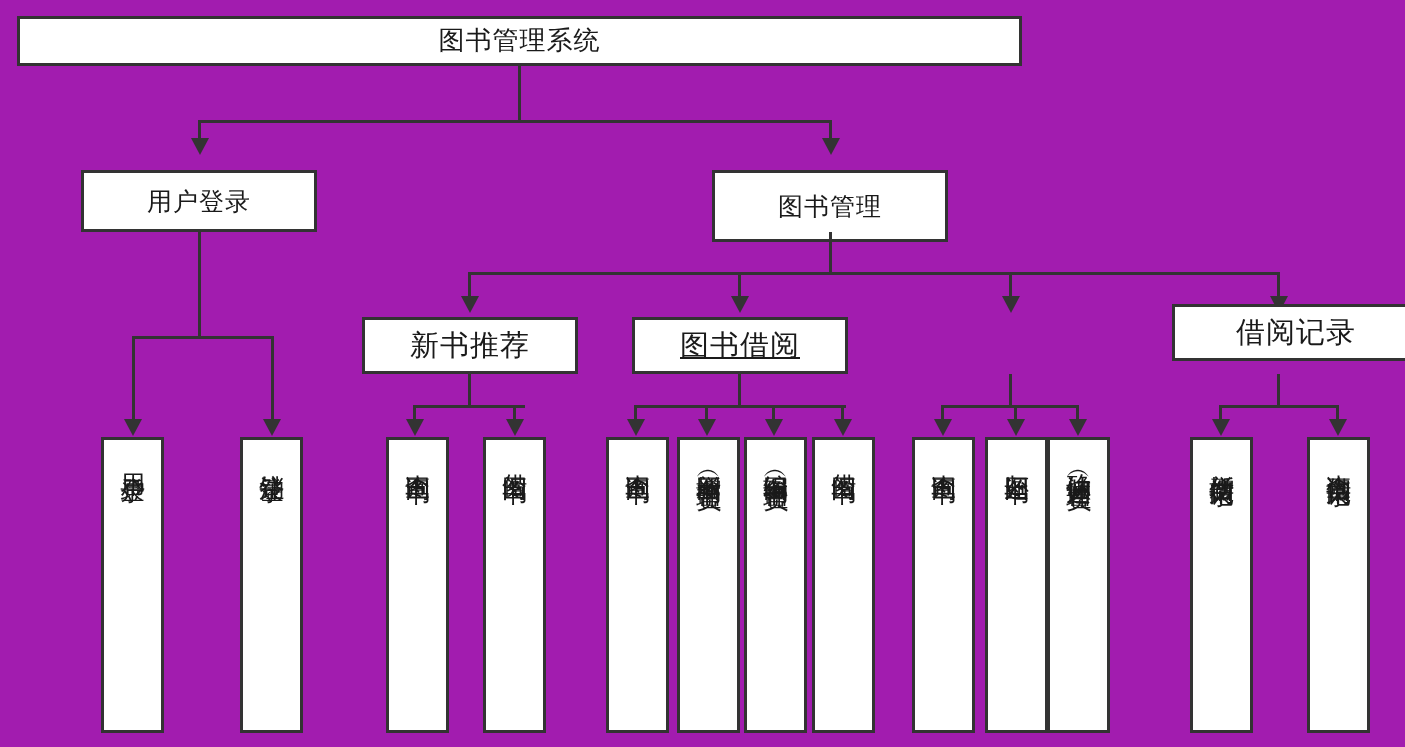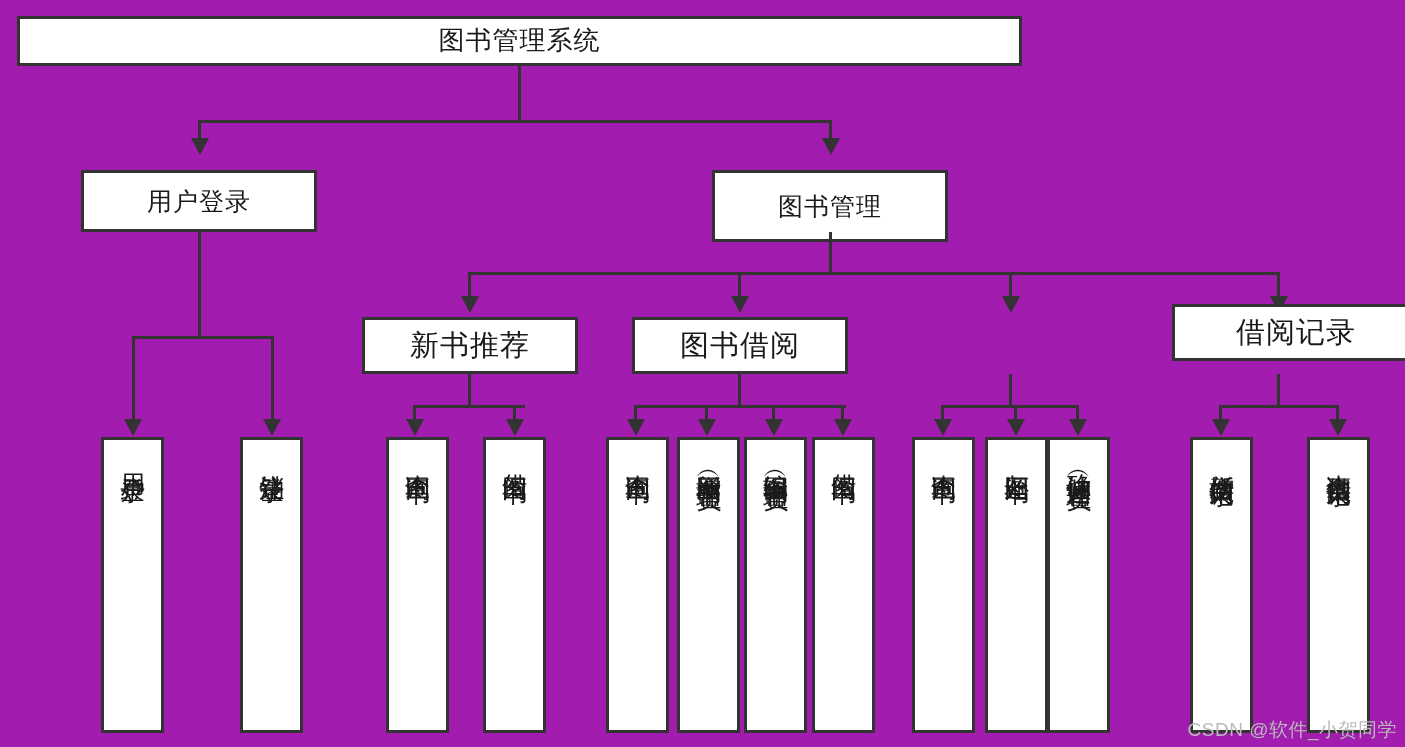--- a/index.html
+++ b/index.html
@@ -126,21 +126,21 @@
   <div class="vline" style="left:738px; top:272px; height:24px;"></div>
   <div class="arrow" style="left:731px; top:296px;"></div>
   <div class="vline" style="left:1009px; top:272px; height:24px;"></div>
   <div class="arrow" style="left:1002px; top:296px;"></div>
   <div class="vline" style="left:1277px; top:272px; height:24px;"></div>
   <div class="arrow" style="left:1270px; top:296px;"></div>
 
   <div class="node lvl3" style="left:362px; top:317px; width:216px; height:57px;">
     <span class="label">新书推荐</span>
   </div>
-  <div class="node lvl3" style="left:632px; top:317px; width:216px; height:57px;">
+  <div class="node lvl3" style="left:632px; top:317px; width:216px; height:57px;text-decoration:underline;">
     <span class="label">图书借阅</span>
   </div>
   <div class="node lvl3" style="left:1172px; top:304px; width:248px; height:57px;">
     <span class="label">借阅记录</span>
   </div>
 
   <div class="vline" style="left:468px; top:374px; height:31px;"></div>
   <div class="hline" style="left:413px; top:405px; width:112px;"></div>
   <div class="vline" style="left:413px; top:405px; height:14px;"></div>
   <div class="arrow" style="left:406px; top:419px;"></div>
@@ -207,15 +207,14 @@
   <div class="node leaf" style="left:1047px; top:437px; width:63px; height:296px;">
     <span class="label">确认归还（管理员）</span>
   </div>
   <div class="node leaf" style="left:1190px; top:437px; width:63px; height:296px;">
     <span class="label">新增借阅记录</span>
   </div>
   <div class="node leaf" style="left:1307px; top:437px; width:63px; height:296px;">
     <span class="label">查询借阅记录</span>
   </div>
 
-  <div id="watermark">CSDN @软件_小贺同学</div>
 
 </div>
 
 </body></html>

